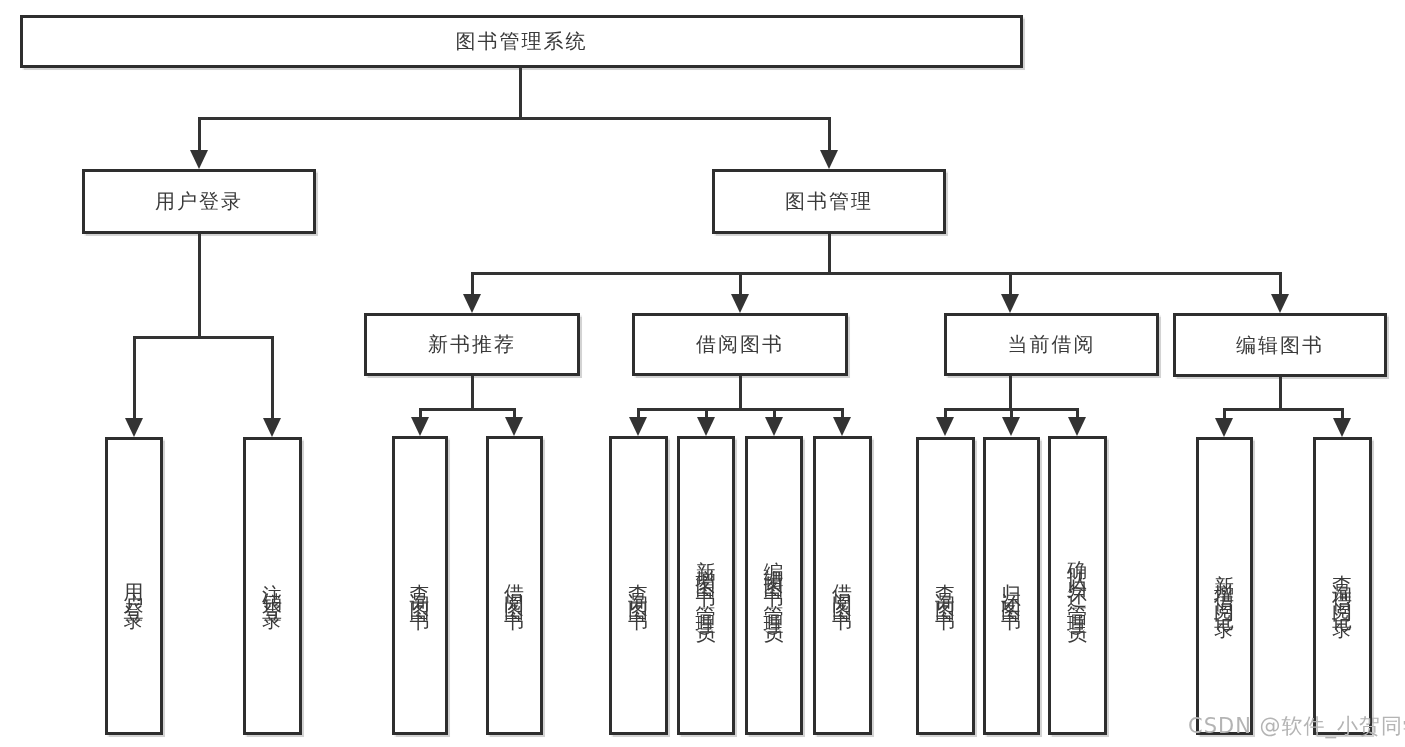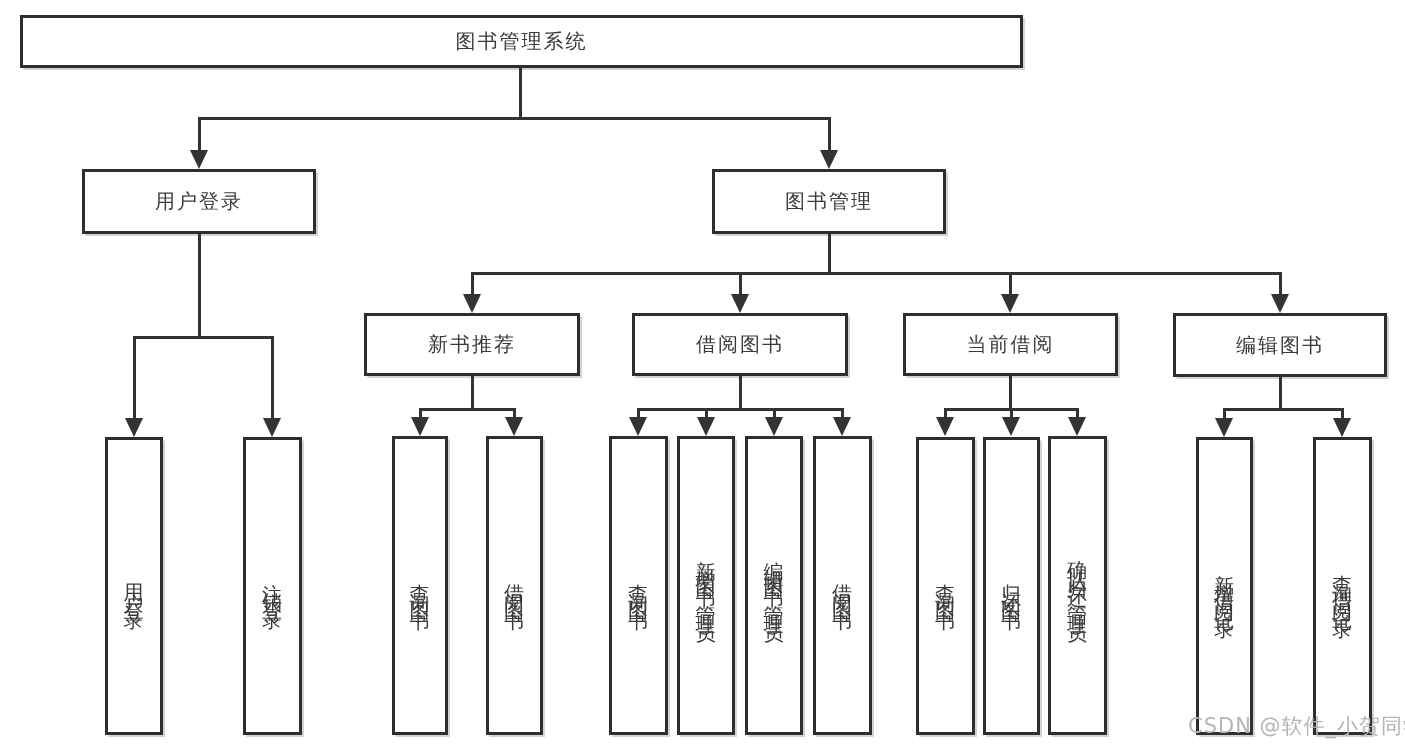--- a/index.html
+++ b/index.html
@@ -48,21 +48,21 @@
   </div>
 
   <div class="box" style="left:364px;top:313px;width:216px;height:63px">
     <span class="lbl">新书推荐</span>
   </div>
 
   <div class="box" style="left:632px;top:313px;width:216px;height:63px">
     <span class="lbl">借阅图书</span>
   </div>
 
-  <div class="box" style="left:903px;top:313px;width:215px;height:63px">
+  <div class="box" style="left:944px;top:313px;width:215px;height:63px">
     <span class="lbl">当前借阅</span>
   </div>
 
   <div class="box" style="left:1173px;top:313px;width:214px;height:64px">
     <span class="lbl">编辑图书</span>
   </div>
 
   <div class="box vbox" style="left:105px;top:437px;width:58px;height:298px">
     <span class="lbl">用户登录</span>
   </div>

